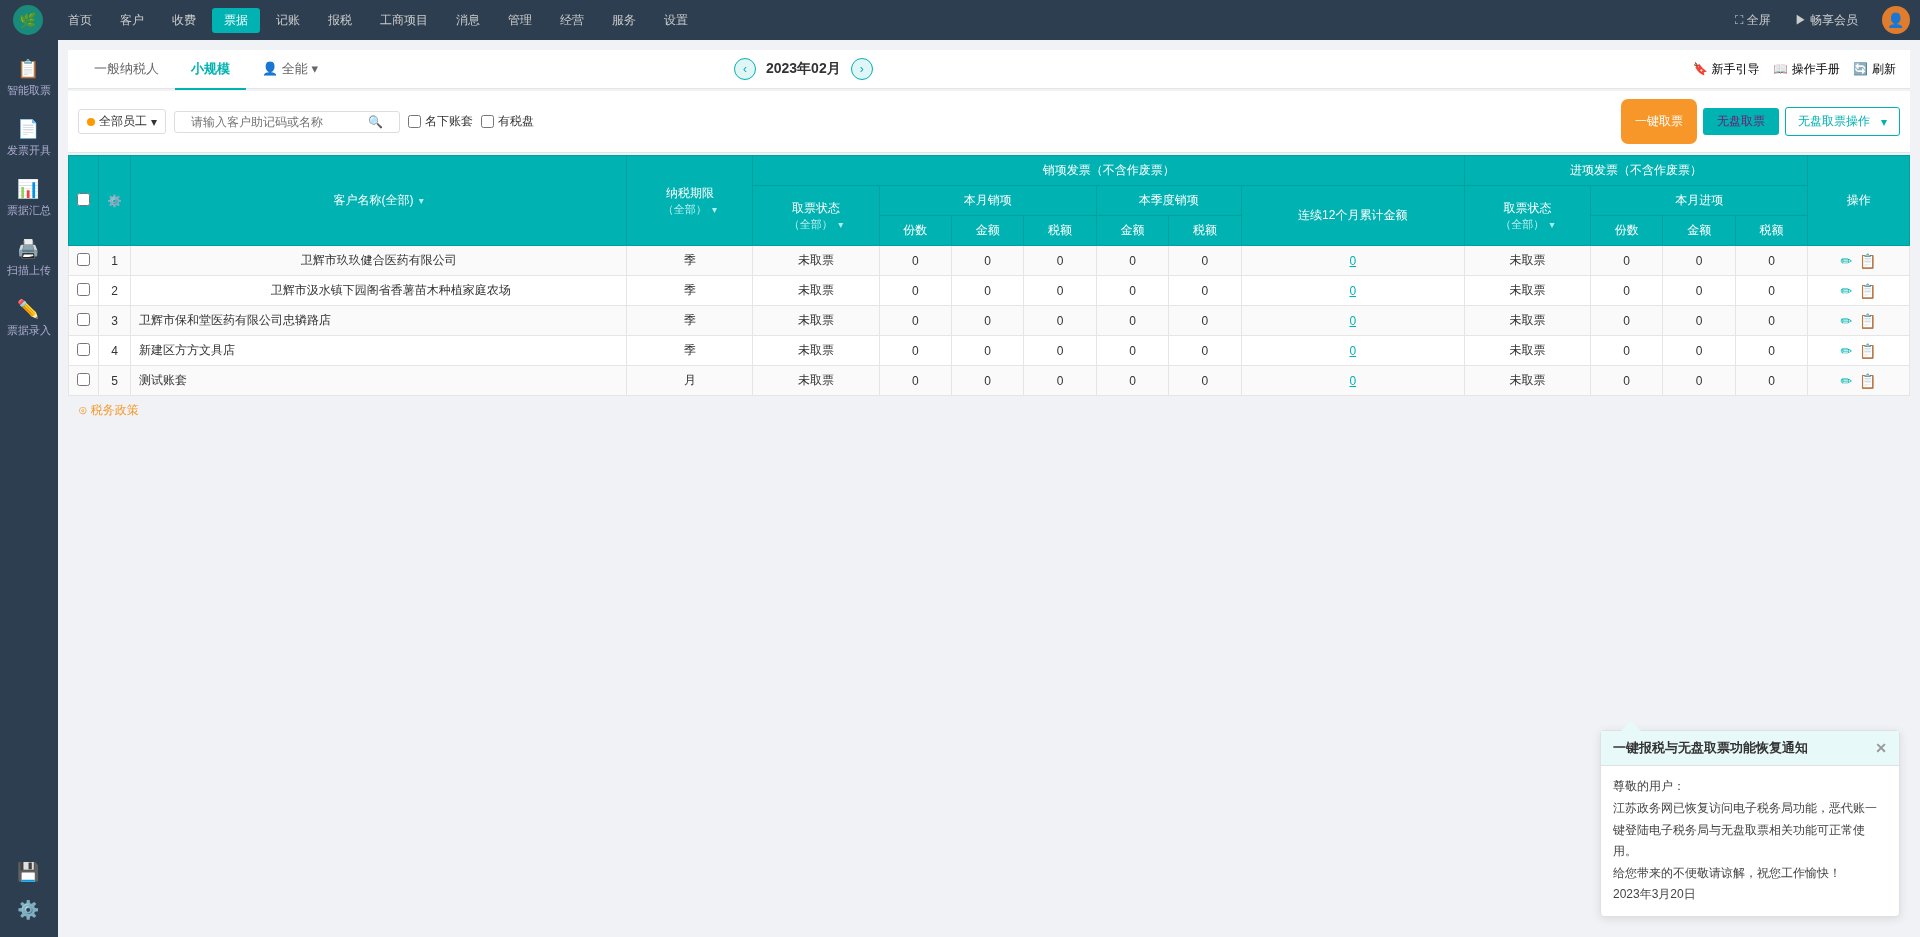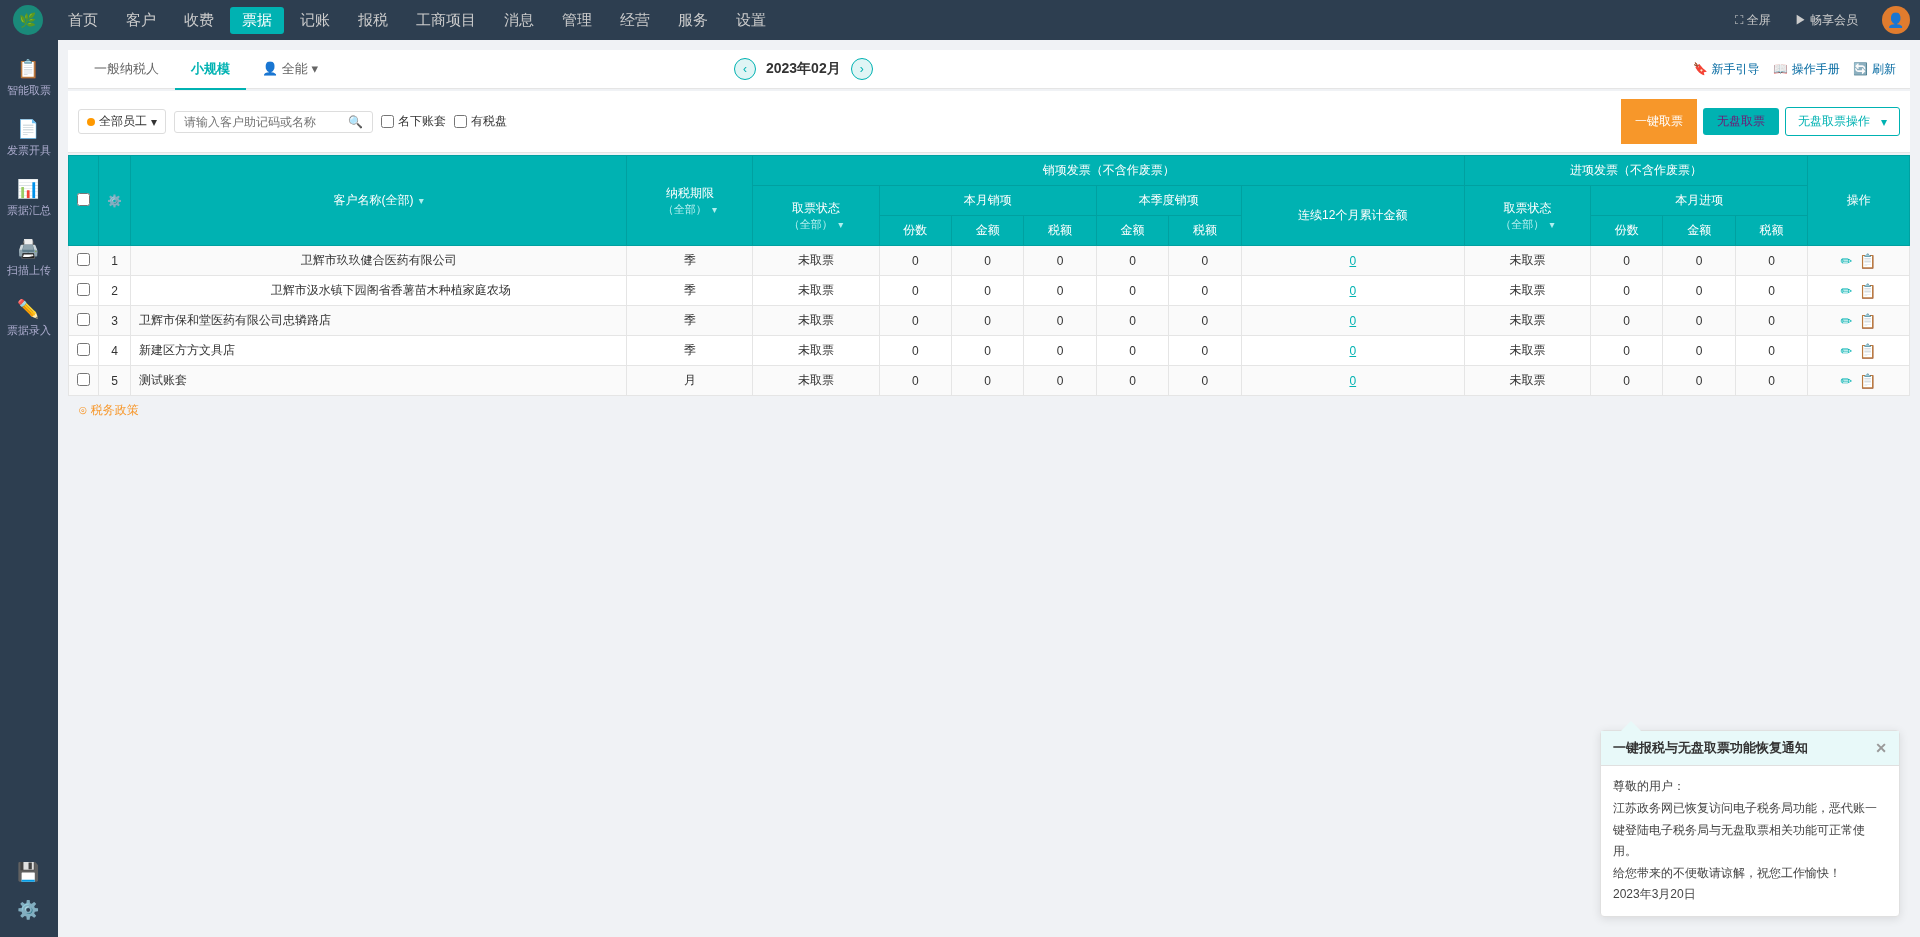--- a/index.html
+++ b/index.html
@@ -29,21 +29,21 @@
       display: flex;
       align-items: center;
       flex: 1;
       gap: 4px;
     }
     .top-nav .nav-item {
       padding: 4px 12px;
       color: #ccc;
       cursor: pointer;
       border-radius: 3px;
-      font-size: 15px;
+      font-size: 12px;
     }
     .top-nav .nav-item.active {
       background: #00b2b2;
       color: #fff;
     }
     .top-nav .right-actions {
       display: flex;
       align-items: center;
       gap: 24px;
       color: #ccc;
@@ -167,23 +167,23 @@
       width: 8px;
       height: 8px;
       background: #f90;
       border-radius: 50%;
     }
     .search-box {
       display: flex;
       align-items: center;
       border: 1px solid #ddd;
       border-radius: 3px;
-      padding: 3px 9px;
+      padding: 3px 16px;
       background: #fff;
-      gap: 4px;
+      gap: 17px;
     }
     .search-box input {
       border: none;
       outline: none;
       font-size: 12px;
       width: 160px;
       color: #666;
     }
     .checkbox-label {
       display: flex;
@@ -197,21 +197,21 @@
       margin-left: auto;
       display: flex;
       align-items: center;
       gap: 6px;
     }
     .btn-orange {
       background: #f7972a;
       color: #fff;
       border: none;
       padding: 14px 14px;
-      border-radius: 0;
+      border-radius: 7px;
       cursor: pointer;
       font-size: 12px;
     }
     .btn-teal {
       background: #00b2b2;
       color: #701a75;
       border: none;
       padding: 5px 14px;
       border-radius: 3px;
       cursor: pointer;
@@ -278,21 +278,21 @@
       padding: 0 10px;
       gap: 0;
     }
     .tab-right {
       margin-left: auto;
       display: flex;
       align-items: center;
       gap: 14px;
       padding: 0 14px;
       font-size: 12px;
-      color: #0369a1;
+      color: #000000;
     }
     .tab-right span { cursor: pointer; }
 
     
     .notification-panel {
       position: fixed;
       bottom: 20px;
       right: 20px;
       width: 300px;
       background: #fff;

